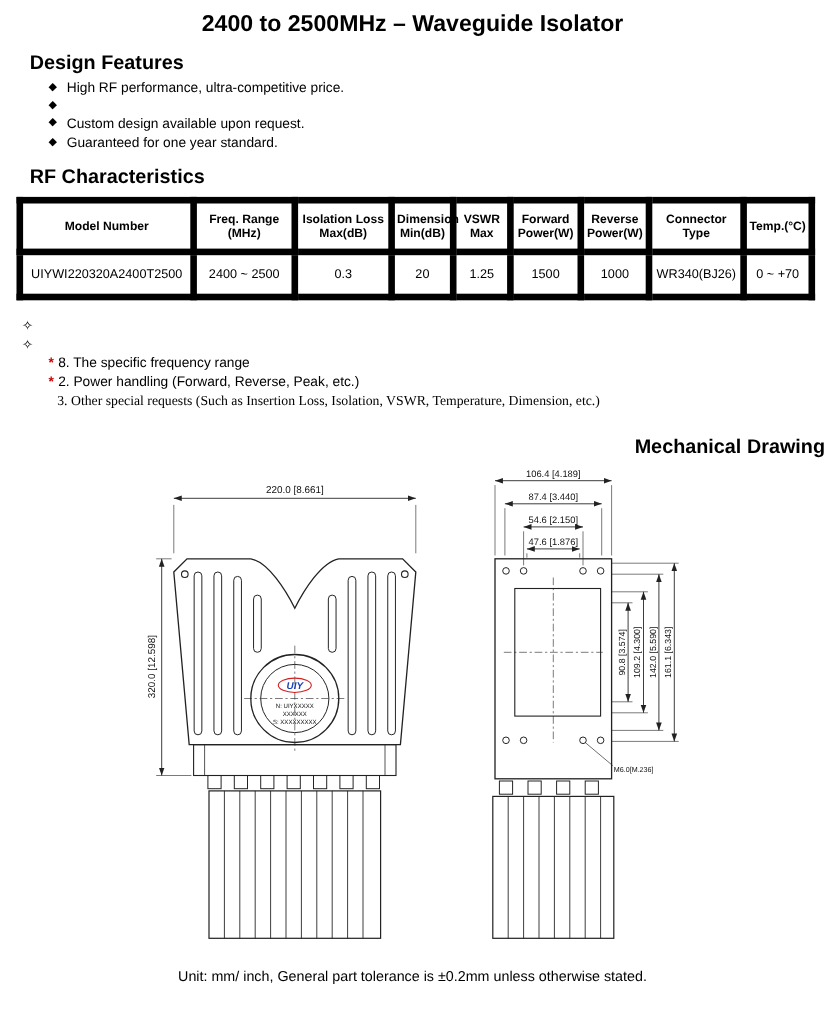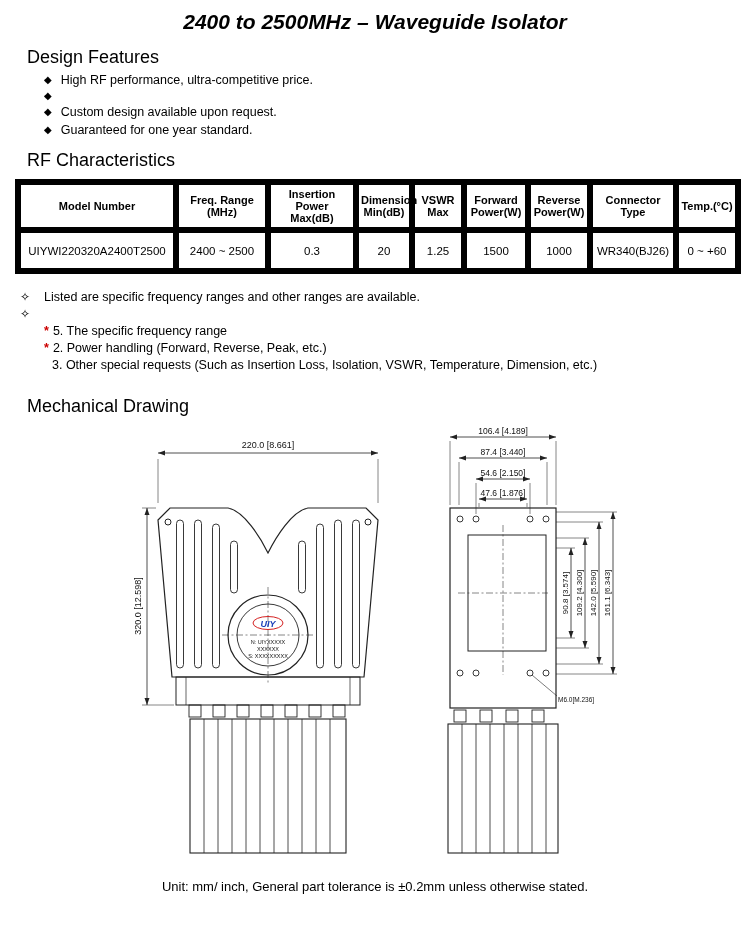--- a/index.html
+++ b/index.html
@@ -1,37 +1,37 @@
 <!DOCTYPE html>
 <html><head>
 <meta charset="utf-8">
 <style>
   * { box-sizing: border-box; }
   html,body { margin:0; padding:0; }
   body {
     width:750px; height:939px; background:#ffffff; color:#000;
     font-family:"Liberation Sans", sans-serif; overflow:hidden; position:relative;
   }
-  .title { text-align:center; font-size:21px; font-weight:bold; margin:10px 0 2px 0;font-style:italic; }
-  .section-heading { font-size:18px; font-weight:normal; margin:13px 0 5px 27px; }
+  .title { text-align:center; font-size:21px; font-weight:bold; margin:10px 0 2px 0; }
+  .section-heading { font-size:18px; font-weight:bold; margin:13px 0 5px 27px; }
   .features-list { margin:4px 0 0 44px; padding:0; list-style:none; }
   .features-list li { font-size:12.5px; margin-bottom:4px; display:flex; align-items:center; }
   .bullet-char { font-size:10px; margin-right:9px; line-height:1; }
   table.rf { border-collapse:collapse; margin:8px 15px 0 15px; width:720px; table-layout:fixed; }
   .rf th, .rf td { border:6px solid #000000; text-align:center; vertical-align:middle; padding:3px 2px; }
   .rf th { font-size:11px; font-weight:bold; white-space:pre-line; height:47px; }
   .rf td { font-size:11.5px; height:41px; }
   .notes { margin:16px 0 0 20px; font-size:12.5px; }
   .note-line { display:flex; margin-bottom:3px; }
   .note-marker { width:13px; margin-right:11px; font-size:12px; }
   .note-sub { margin-left:24px; margin-bottom:3px; }
-  .note-sub.no-star { margin-left:32px; }
+  .note-sub.no-star { margin-left:32px;font-family:Liberation Serif, serif; }
   .star { color:#cc0000; font-weight:bold; margin-right:4px; }
   .star.inline { margin:0; }
-  .md-heading { margin-top:24px; }
+  .md-heading { margin-top:24px;text-align:right; }
   .drawing-wrap { margin-top:6px; }
   .footer-note { text-align:center; font-size:13px; margin-top:10px; }
   svg text { font-family:"Liberation Sans", sans-serif; }
 </style>
 </head>
 <body>
 
 <div class="title">2400 to 2500MHz – Waveguide Isolator</div>
 
 <div class="section-heading">Design Features</div>
@@ -64,21 +64,21 @@
       <col style="width:64px">
       <col style="width:62px">
       <col style="width:86px">
       <col style="width:62px">
   </colgroup>
   <thead>
     <tr>
       <th>Model Number</th>
       <th>Freq. Range
 (MHz)</th>
-      <th>Insertion Power
+      <th>Isolation Loss
 Max(dB)</th>
       <th>Dimension
 Min(dB)</th>
       <th>VSWR
 Max</th>
       <th>Forward
 Power(W)</th>
       <th>Reverse
 Power(W)</th>
       <th>Connector
@@ -89,35 +89,34 @@
   <tbody>
     <tr>
       <td>UIYWI220320A2400T2500</td>
       <td>2400 ~ 2500</td>
       <td>0.3</td>
       <td>20</td>
       <td>1.25</td>
       <td>1500</td>
       <td>1000</td>
       <td>WR340(BJ26)</td>
-      <td>0 ~ +60</td>
+      <td>0 ~ +70</td>
     </tr>
   </tbody>
 </table>
 
 <div class="notes">
   <div class="note-line">
     <span class="note-marker">✧</span>
-    <span>Listed are specific frequency ranges and other ranges are available.</span>
   </div>
   <div class="note-line">
     <span class="note-marker">✧</span>
   </div>
   <div class="note-sub">
-    <span class="star">*</span><span>5. The specific frequency range</span>
+    <span class="star">*</span><span>8. The specific frequency range</span>
   </div>
   <div class="note-sub">
     <span class="star">*</span><span>2. Power handling (Forward, Reverse, Peak, etc.)</span>
   </div>
   <div class="note-sub no-star">
     <span>3. Other special requests (Such as Insertion Loss, Isolation, VSWR, Temperature, Dimension, etc.)</span>
   </div>
 </div>
 
 <div class="section-heading md-heading">Mechanical Drawing</div>

